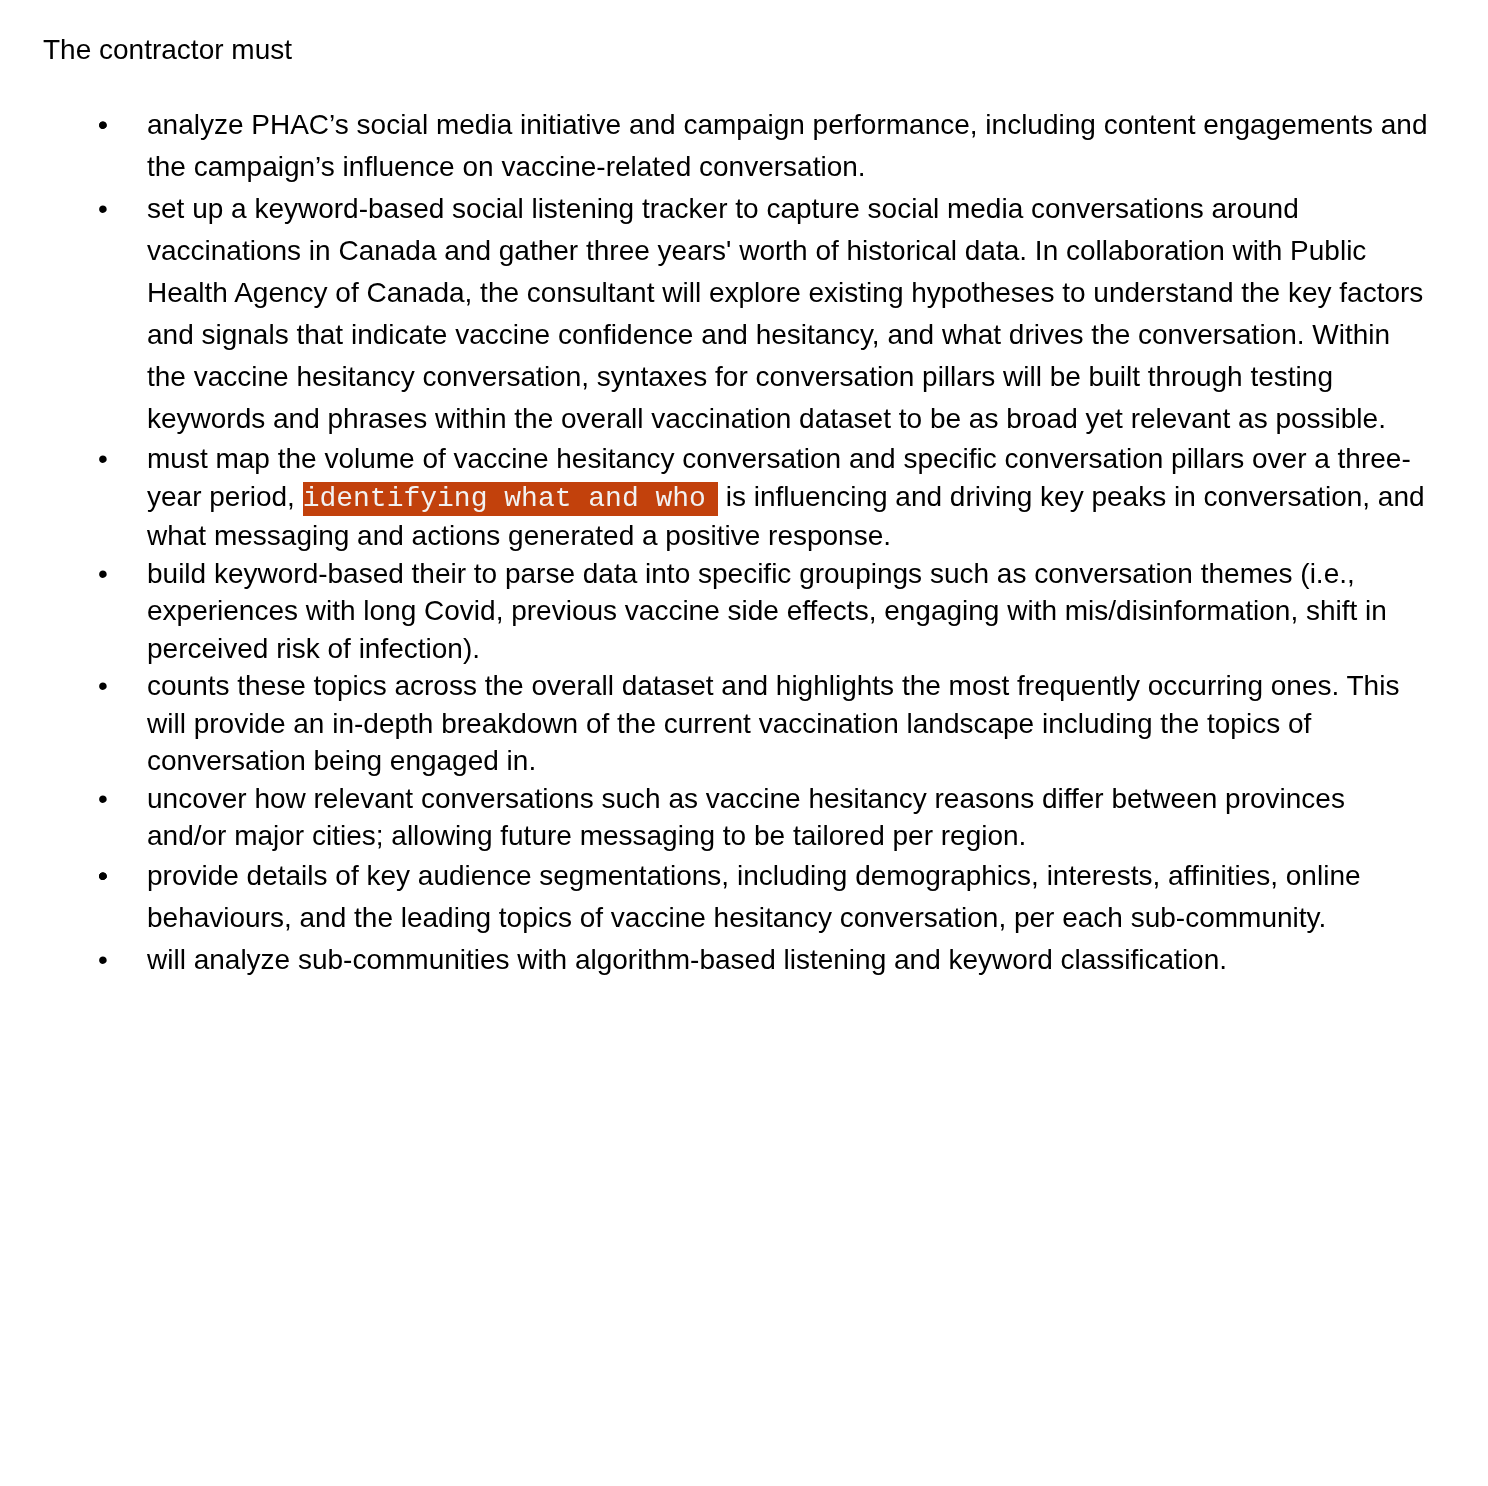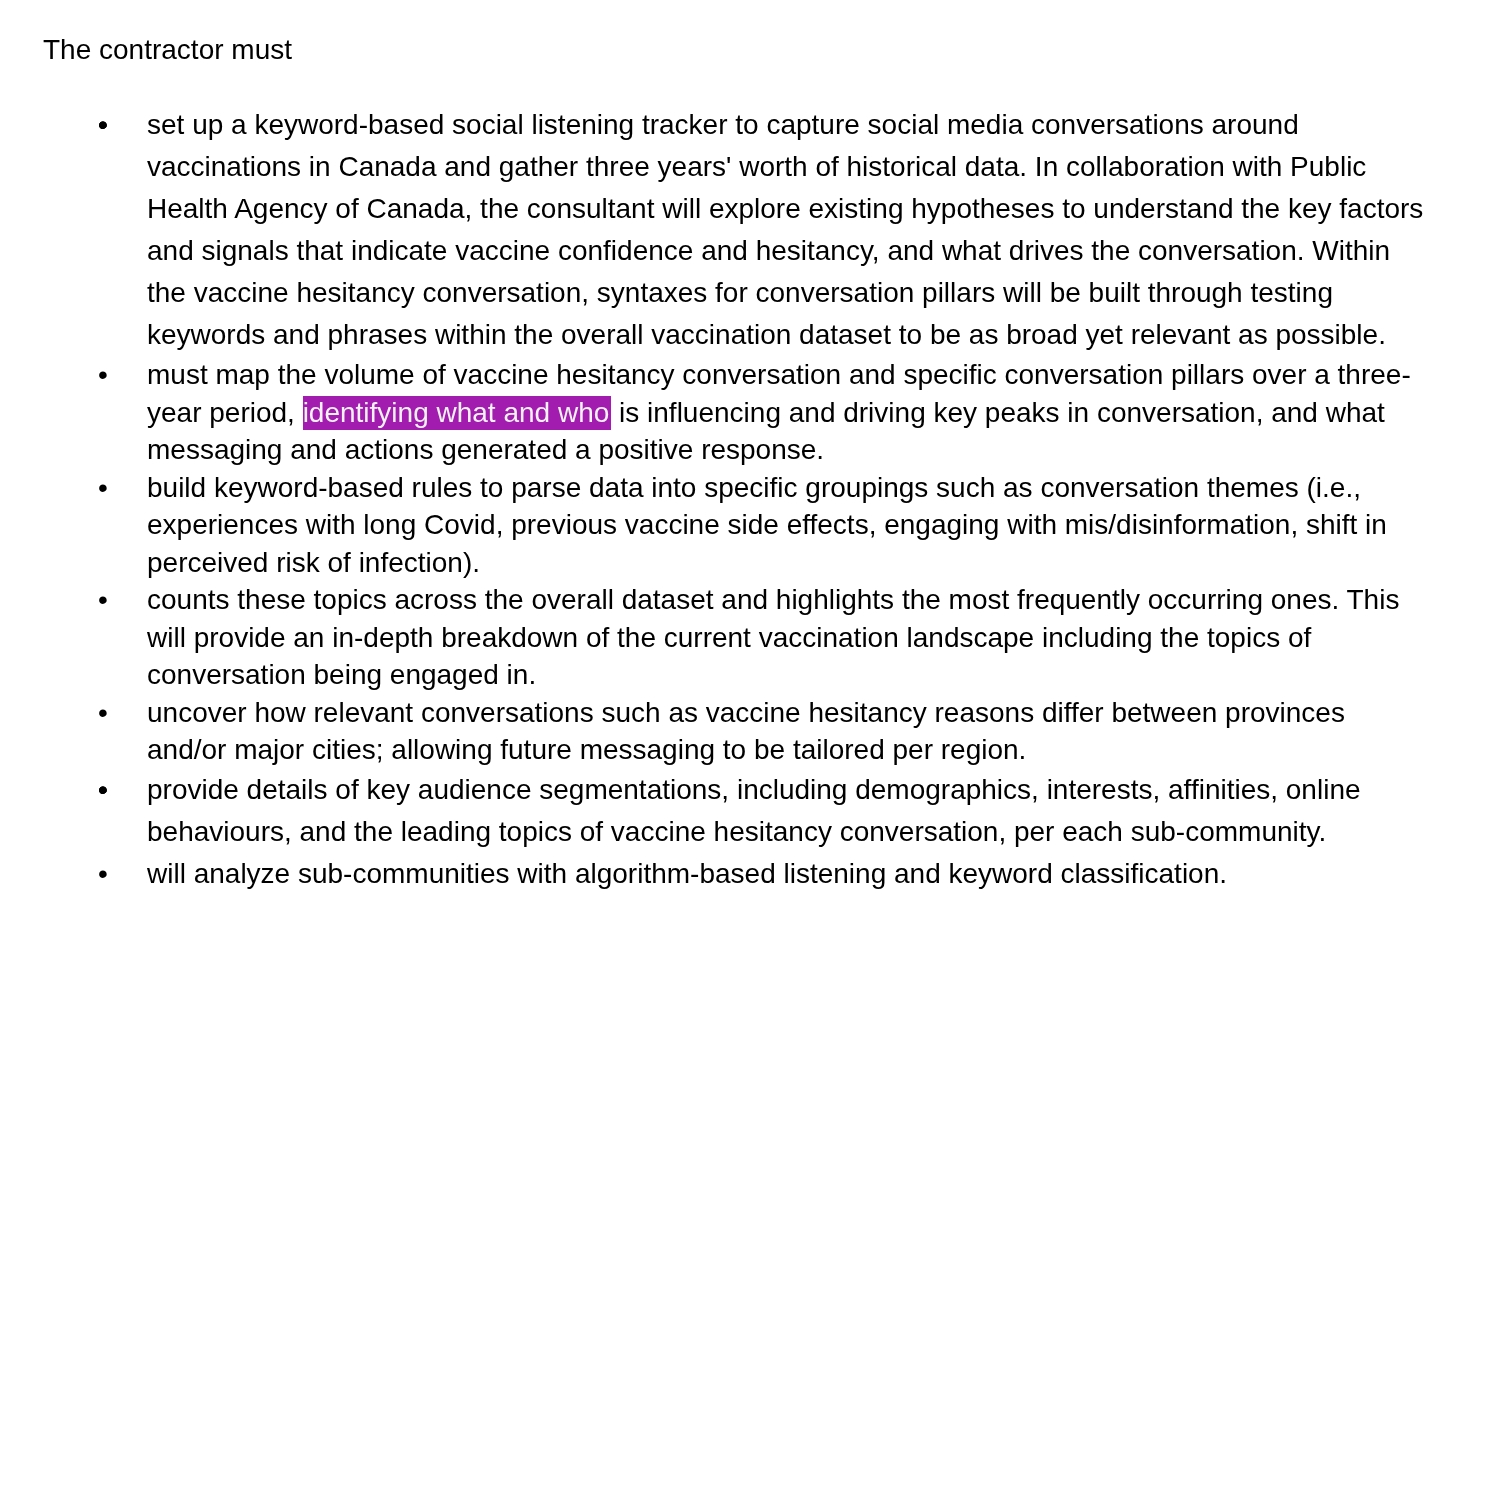--- a/index.html
+++ b/index.html
@@ -65,57 +65,59 @@
     line-height: inherit;
     text-align: left;
     user-select: none;
   }
 
   .bullet-text {
     display: block;
   }
 
   .hl {
-    background-color: #a21caf;
+    background-color: #c2410c;
     color: #f2f2f2;
-    padding: 1px 2px 2px 0;
+    padding: 1px 12px 2px 0;
     box-decoration-break: clone;
+    font-family: Liberation Mono, monospace;
     -webkit-box-decoration-break: clone;
   }
 </style>
 </head>
 <body>
 
 <div class="page">
 
   <div class="intro">The contractor must</div>
 
   <div class="bullet-list">
 
     <div class="bullet lead-wide">
       <span class="bullet-marker">•</span>
     </div>
 
     <div class="bullet lead-wide">
       <span class="bullet-marker">•</span>
+      <span class="bullet-text">analyze PHAC’s social media initiative and campaign performance, including content engagements and the campaign’s influence on vaccine-related conversation.</span>
     </div>
 
     <div class="bullet lead-wide">
       <span class="bullet-marker">•</span>
       <span class="bullet-text">set up a keyword-based social listening tracker to capture social media conversations around vaccinations in Canada and gather three years' worth of historical data. In collaboration with Public Health Agency of Canada, the consultant will explore existing hypotheses to understand the key factors and signals that indicate vaccine confidence and hesitancy, and what drives the conversation. Within the vaccine hesitancy conversation, syntaxes for conversation pillars will be built through testing keywords and phrases within the overall vaccination dataset to be as broad yet relevant as possible.</span>
     </div>
 
     <div class="bullet lead-tight">
       <span class="bullet-marker">•</span>
       <span class="bullet-text"><span>must map the volume of vaccine hesitancy conversation and specific conversation pillars over a three-year period, </span><span class="hl">identifying what and who</span><span> is influencing and driving key peaks in conversation, and what messaging and actions generated a positive response.</span></span>
     </div>
 
     <div class="bullet lead-tight">
       <span class="bullet-marker">•</span>
-      <span class="bullet-text">build keyword-based rules to parse data into specific groupings such as conversation themes (i.e., experiences with long Covid, previous vaccine side effects, engaging with mis/disinformation, shift in perceived risk of infection).</span>
+      <span class="bullet-text">build keyword-based their to parse data into specific groupings such as conversation themes (i.e., experiences with long Covid, previous vaccine side effects, engaging with mis/disinformation, shift in perceived risk of infection).</span>
     </div>
 
     <div class="bullet lead-tight">
       <span class="bullet-marker">•</span>
       <span class="bullet-text">counts these topics across the overall dataset and highlights the most frequently occurring ones.  This will provide an in-depth breakdown of the current vaccination landscape including the topics of conversation being engaged in.</span>
     </div>
 
     <div class="bullet lead-tight">
       <span class="bullet-marker">•</span>
       <span class="bullet-text">uncover how relevant conversations such as vaccine hesitancy reasons differ between provinces and/or major cities; allowing future messaging to be tailored per region.</span>

